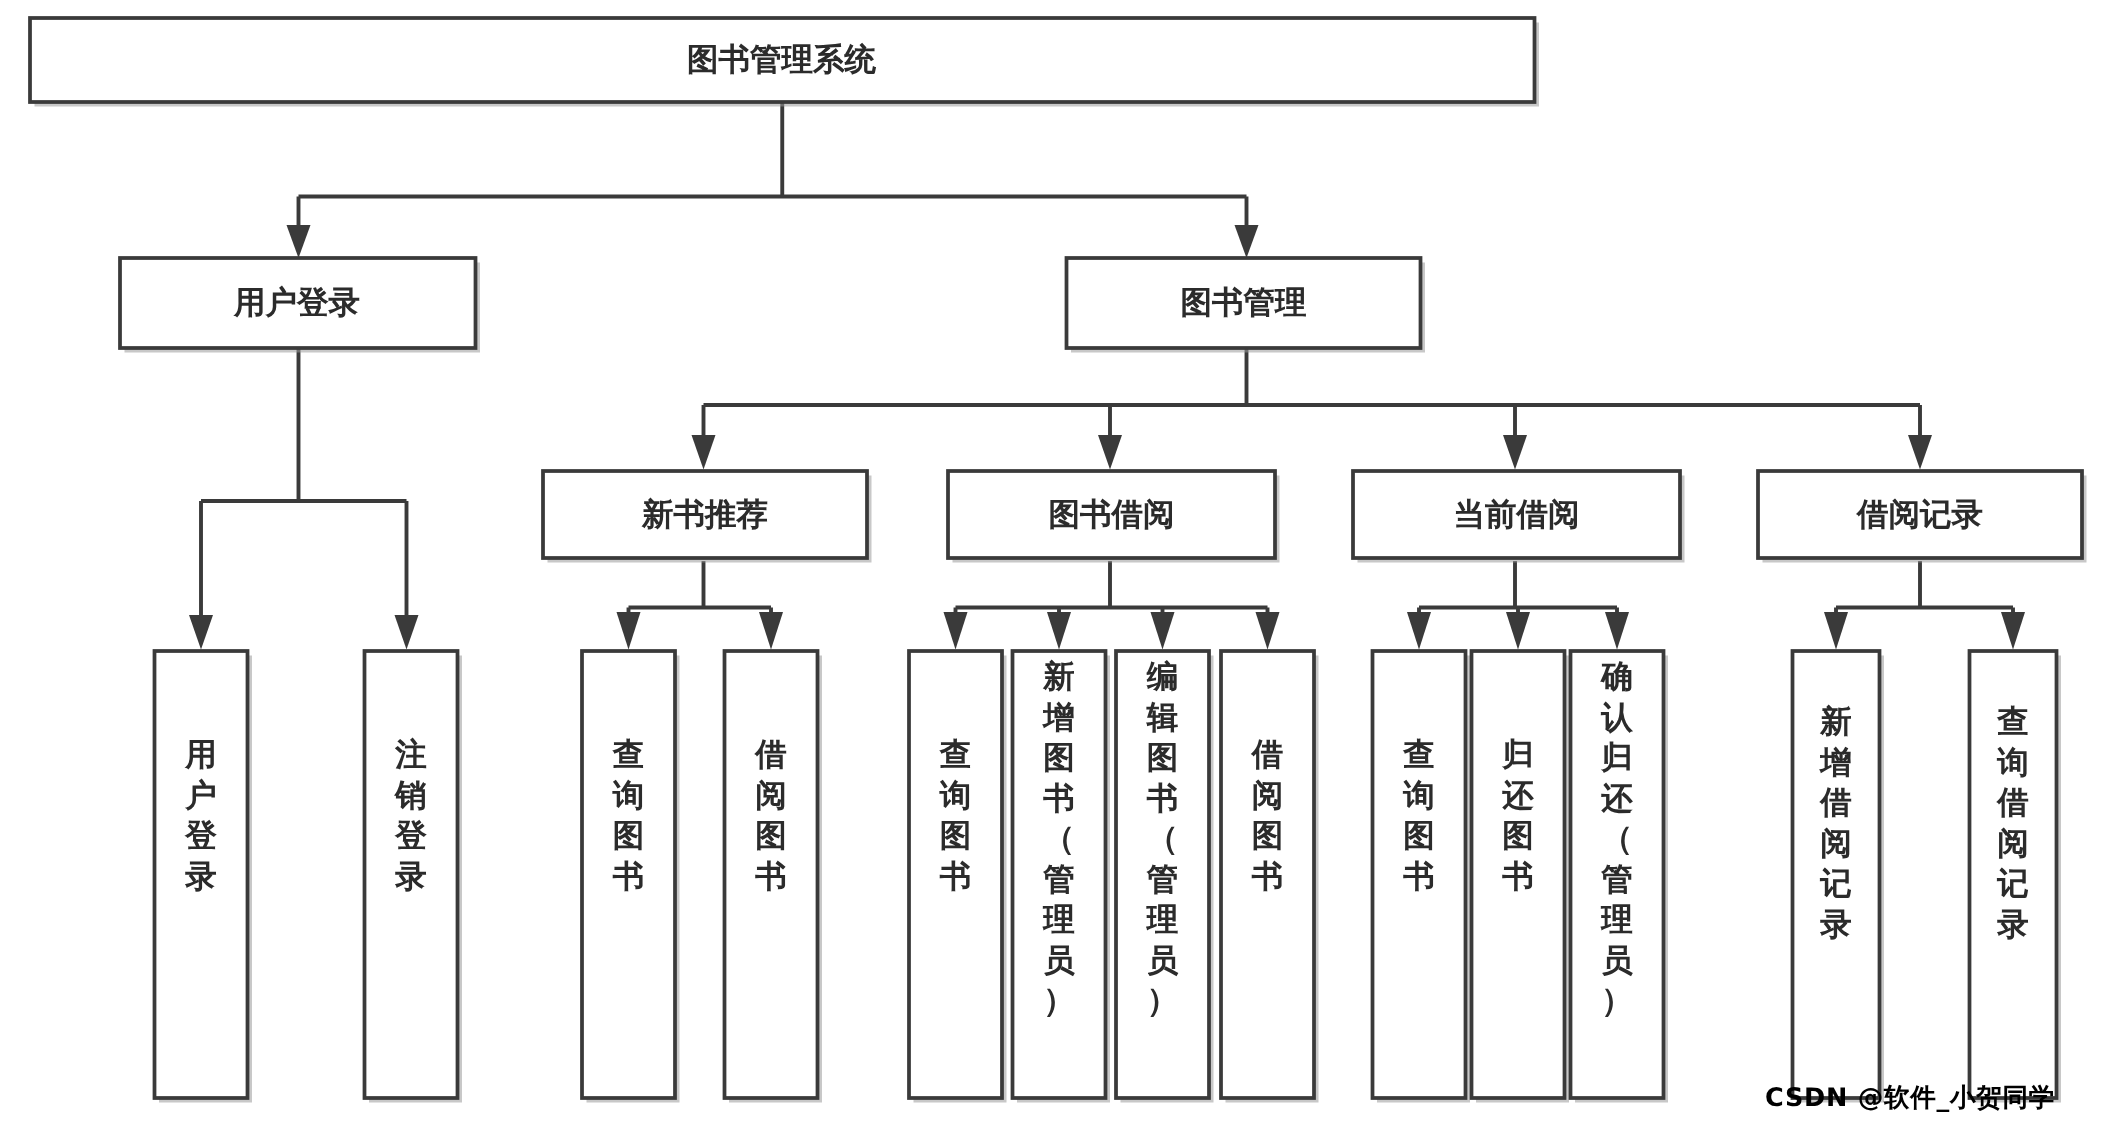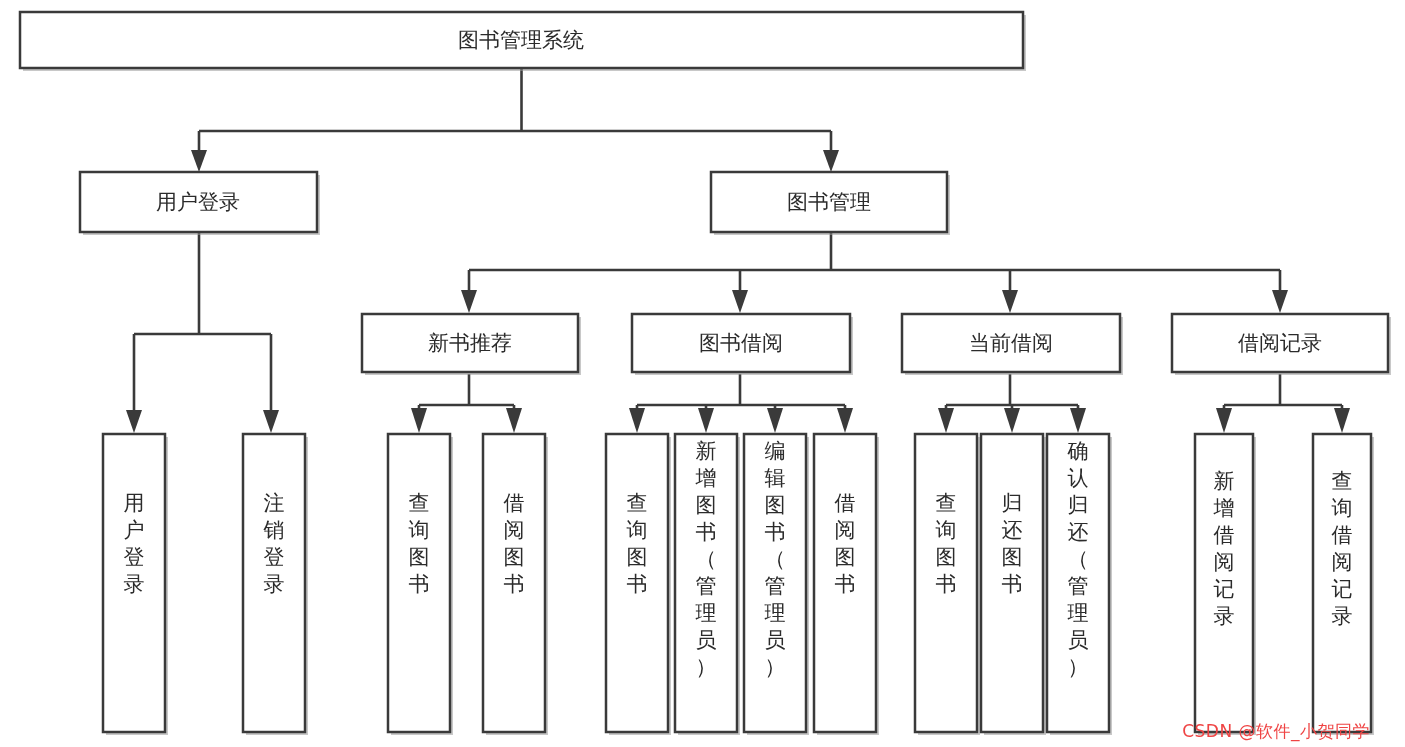--- a/index.html
+++ b/index.html
@@ -11,20 +11,21 @@
     width: 1405px;
     height: 747px;
     font-family: "Liberation Sans", "DejaVu Sans", sans-serif;
     overflow: hidden;
   }
   #diagram-root {
     position: relative;
     width: 1380px;
     height: 747px;
     background: #ffffff;
+    font-weight: bold;
   }
   svg.diagram-canvas {
     position: absolute;
     left: 0;
     top: 0;
     width: 1405px;
     height: 747px;
   }
   .node-box {
     fill: #ffffff;
@@ -56,21 +57,21 @@
     font-size: 21px;
     fill: #2b2b2b;
     text-anchor: middle;
   }
   .watermark {
     position: absolute;
     right: 10px;
     bottom: 4px;
     font-family: "DejaVu Sans", "Liberation Sans", sans-serif;
     font-size: 17px;
-    color: #ef4444;
+    color: #000000;
     white-space: nowrap;
     letter-spacing: 0.5px;
     pointer-events: none;
   }
 </style>
 </head>
 <body>
 
 <div id="diagram-root">
 

